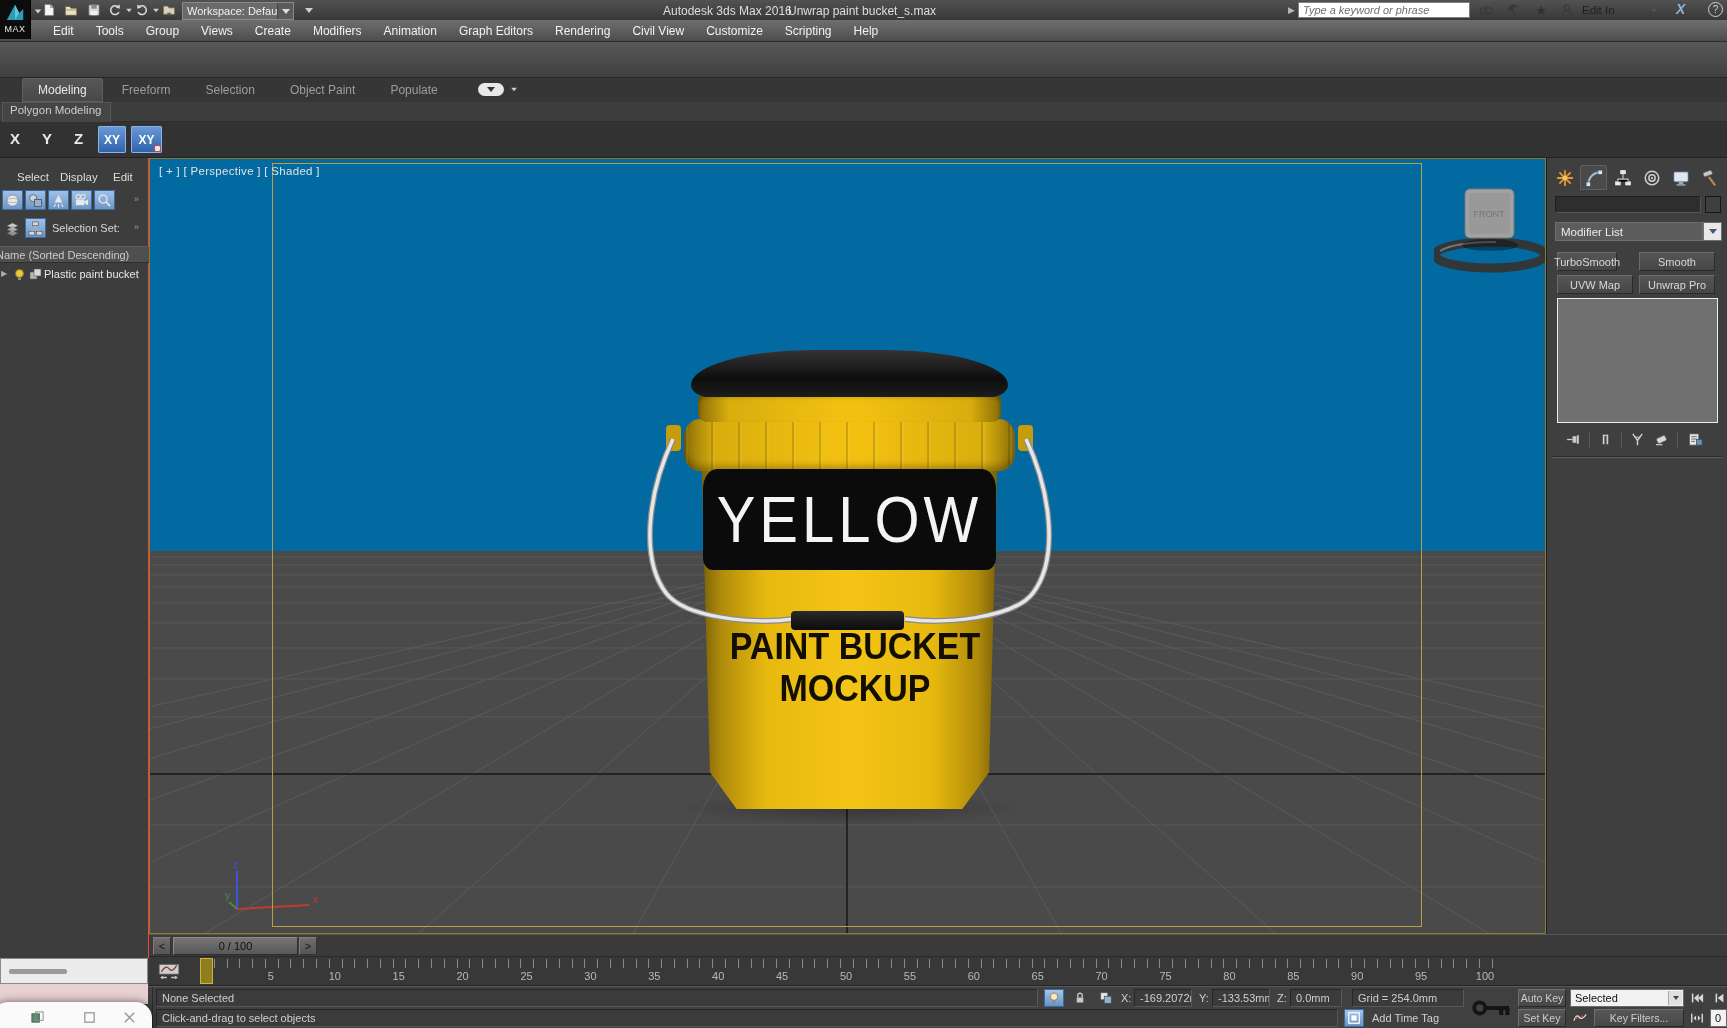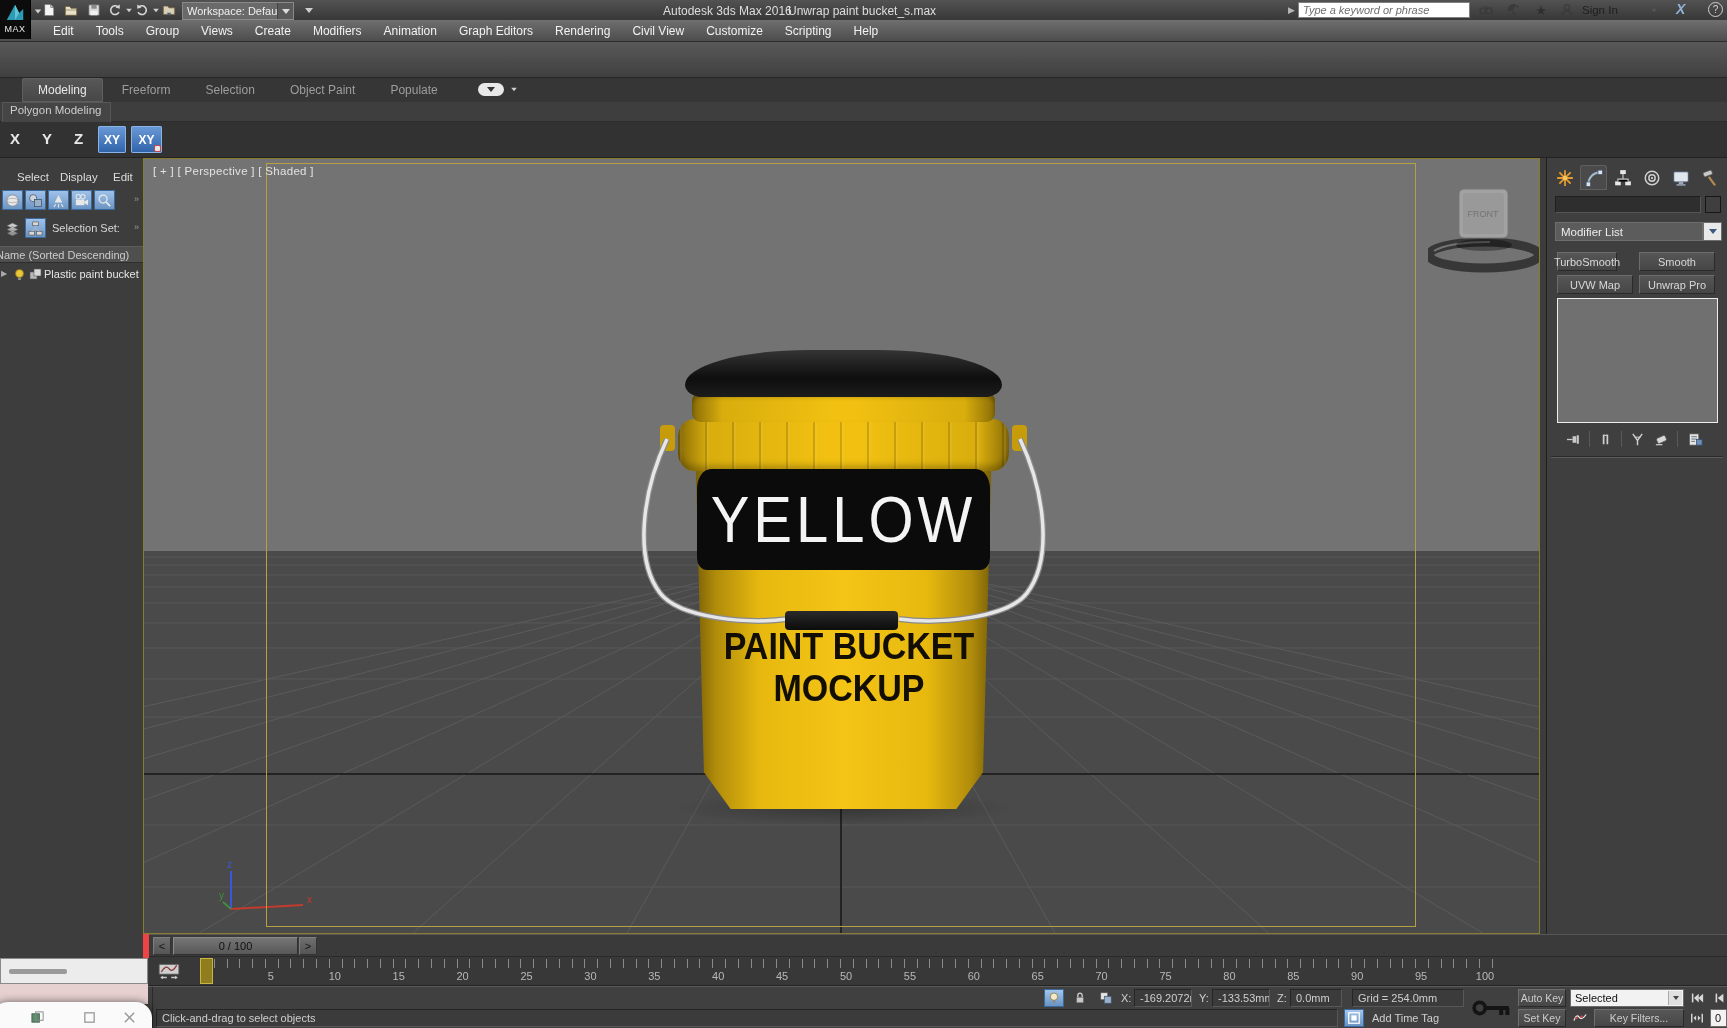--- a/index.html
+++ b/index.html
@@ -36,32 +36,32 @@
 .rtab.act{background:linear-gradient(#585858,#474747);box-shadow:inset 0 0 0 1px #5f5f5f;border-radius:3px 3px 0 0;color:#e8e8e8}
 #ribbonpill{position:absolute;left:478px;top:83px;width:26px;height:13px;background:#e8e8e8;border-radius:7px;display:flex;align-items:center;justify-content:center}
 #ribbonpill i{width:0;height:0;border-left:4px solid transparent;border-right:4px solid transparent;border-top:5px solid #333}
 #panelrow{position:absolute;left:0;top:102px;width:1727px;height:20px;background:#3e3e3e;border-bottom:1px solid #2d2d2d}
 #panel-label{position:absolute;left:2px;top:0px;height:26px;padding:2px 10px 0 8px;background:#454545;box-shadow:inset 0 0 0 1px #575757;color:#cccccc;font-size:11.5px}
 #axisrow{position:absolute;left:0;top:122px;width:1727px;height:36px;background:#323232;border-bottom:1px solid #222}
 .axisletter{position:absolute;top:8px;color:#e8e8e8;font-size:15px;font-weight:bold}
 .axisbtn{position:absolute;top:4px;height:27px;background:linear-gradient(#6b9ad8,#2e62a8);box-shadow:inset 0 0 0 1px #8ab4e8;border-radius:2px;color:#fff;font-weight:bold;font-size:12px;display:flex;align-items:center;justify-content:center}
 .lockdot{position:absolute;right:1px;bottom:1px;width:7px;height:7px;border:1.5px solid #d04040;border-radius:2px;background:#e8e8e8}
 
-#leftpanel{position:absolute;left:0;top:158px;width:149px;height:800px;background:#3d3d3d;border-right:6px solid #ef4444}
+#leftpanel{position:absolute;left:0;top:158px;width:149px;height:800px;background:#3d3d3d;border-right:1px solid #ef4444}
 .lp-tab{position:absolute;top:13px;color:#dcdcdc;font-size:11.5px}
 .fbtn{position:absolute;width:21px;height:20px;background:linear-gradient(#a2c4ec,#6a93c2);box-shadow:inset 0 0 0 1px #38699f;border-radius:2px;display:flex;align-items:center;justify-content:center}
 .fbtn svg{width:15px;height:15px}
 .fbtn.plain{background:none;box-shadow:none}
 .chev{position:absolute;color:#9a9a9a;font-size:9px;letter-spacing:-1px}
 #lp-header{position:absolute;left:0;top:88px;width:149px;height:17px;background:#4f4f4f;border-top:1px solid #5c5c5c;border-bottom:1px solid #2e2e2e;overflow:hidden}
 #lp-header span{position:absolute;left:-4px;top:2px;color:#cccccc;white-space:nowrap}
 #lp-item{position:absolute;left:0;top:108px;width:149px;height:17px;overflow:hidden}
 #lp-item .nm{position:absolute;left:44px;top:2px;color:#e6e6e6;white-space:nowrap}
 
-#viewport{position:absolute;left:143px;top:158px;width:1397px;height:776px;background:#737373;border:1px solid #8a7b2d;overflow:hidden}
+#viewport{position:absolute;left:149px;top:158px;width:1397px;height:776px;background:#0369a1;border:1px solid #8a7b2d;overflow:hidden}
 #vp-label{position:absolute;left:9px;top:6px;color:#e2e2e2;font-size:11.5px;letter-spacing:.3px;z-index:6}
 #safeframe{position:absolute;left:122px;top:4px;width:1150px;height:764px;border:1px solid #b5a143;z-index:5}
 #bucket{position:absolute;left:526px;top:188px;width:358px;height:470px;z-index:4}
 #b-body{position:absolute;left:25px;top:94px;width:297px;height:368px;background:linear-gradient(90deg,#796008 0%,#b18c0b 7%,#e7b90f 22%,#f4c416 50%,#e7b90f 78%,#b18c0b 93%,#796008 100%);clip-path:polygon(0% 0%,100% 0%,97% 90%,88% 100%,12% 100%,3% 90%)}
 #b-collar{position:absolute;left:8px;top:72px;width:331px;height:52px;border-radius:16px/18px;background:linear-gradient(90deg,#8a6d07,#d8ad0d 9%,#f1c011 45%,#f1c011 55%,#d8ad0d 91%,#8a6d07),#e7b90f;box-shadow:inset 0 -5px 7px rgba(0,0,0,.28)}
 #b-collar .ribs{position:absolute;inset:0;border-radius:16px/18px;background:repeating-linear-gradient(90deg,rgba(40,30,0,.18) 0 2px,rgba(255,255,255,.06) 2px 4px,transparent 4px 27px)}
 #b-rim{position:absolute;left:22px;top:45px;width:303px;height:30px;border-radius:9px;background:linear-gradient(90deg,#8a6d07,#d8ad0d 10%,#f1c011 46%,#f1c011 54%,#d8ad0d 90%,#8a6d07);box-shadow:inset 0 4px 5px rgba(0,0,0,.35)}
 #b-lid{position:absolute;left:15px;top:3px;width:317px;height:47px;background:linear-gradient(#343434,#0e0e0e 60%,#1c1c1c);border-radius:150px 150px 22px 22px/42px 42px 15px 15px}
 #b-band{position:absolute;left:27px;top:122px;width:293px;height:101px;background:#0b0b0b;border-radius:14px 14px 10px 10px/20px 20px 12px 12px;display:flex;align-items:center;justify-content:center}
 #b-band span{color:#f4f4f4;font-size:58px;letter-spacing:4px;transform:scaleY(1.12);white-space:nowrap}
@@ -565,21 +565,21 @@
         <svg>
           <use href="#s-sat"></use>
         </svg>
       </span>
     <span class="ic-icon" style="left:1530px;color:#2f2f2f;font-size:13px">★</span>
     <span class="ic-icon" style="left:1556px">
         <svg>
           <use href="#s-person"></use>
         </svg>
       </span>
-    <span class="title-text" style="left:1582px;color:#1f1f1f;font-size:11.5px">Sign In</span>
+    <span class="title-text" style="left:1582px;color:#1f1f1f;font-size:11.5px">Edit In</span>
     <span class="cdn" style="position:absolute;left:1650px;top:8px;transform:scale(.7);border-top-color:#555"></span>
     <span class="title-text" style="left:1676px;top:1px;font-weight:bold;font-style:italic;font-size:14px;color:#8fb2d8">X</span>
     <span style="position:absolute;left:1708px;top:2px;width:15px;height:15px;border:1.5px solid #d0d0d0;border-radius:50%;color:#d0d0d0;font-size:10px;text-align:center;line-height:13px">?</span>
   </div>
 
   <div id="menubar">
     
   <span class="menu-item">Edit</span><span class="menu-item">Tools</span><span class="menu-item">Group</span><span class="menu-item">Views</span><span class="menu-item">Create</span><span class="menu-item">Modifiers</span><span class="menu-item">Animation</span><span class="menu-item">Graph Editors</span><span class="menu-item">Rendering</span><span class="menu-item">Civil View</span><span class="menu-item">Customize</span><span class="menu-item">Scripting</span><span class="menu-item">Help</span></div>
   <div id="logo-box">
     <svg style="width:22px;height:22px;margin:2px auto 0">
@@ -1102,20 +1102,21 @@
         <span class="rlabel" style="left: 1080.4px;">80</span>
         <span class="rlabel" style="left: 1144.3px;">85</span>
         <span class="rlabel" style="left: 1208.2px;">90</span>
         <span class="rlabel" style="left: 1272.1px;">95</span>
         <span class="rlabel" style="left: 1336px;">100</span>
       </div>
   </div>
 
   <div id="statusbar">
     <div style="position:absolute;left:152px;top:0;width:1px;height:42px;background:#2a2a2a"></div>
+    <div class="sunk" style="left:156px;top:2px;width:882px;height:18px"><span>None Selected</span></div>
     <div class="sunk" style="left:156px;top:22px;width:1182px;height:18px"><span>Click-and-drag to select objects</span></div>
     <span class="sico act" style="left:1044px;top:2px">
         <svg>
           <use href="#s-bulbS"></use>
         </svg>
       </span>
     <span class="sico" style="left:1070px;top:2px">
         <svg>
           <use href="#s-lock"></use>
         </svg>

